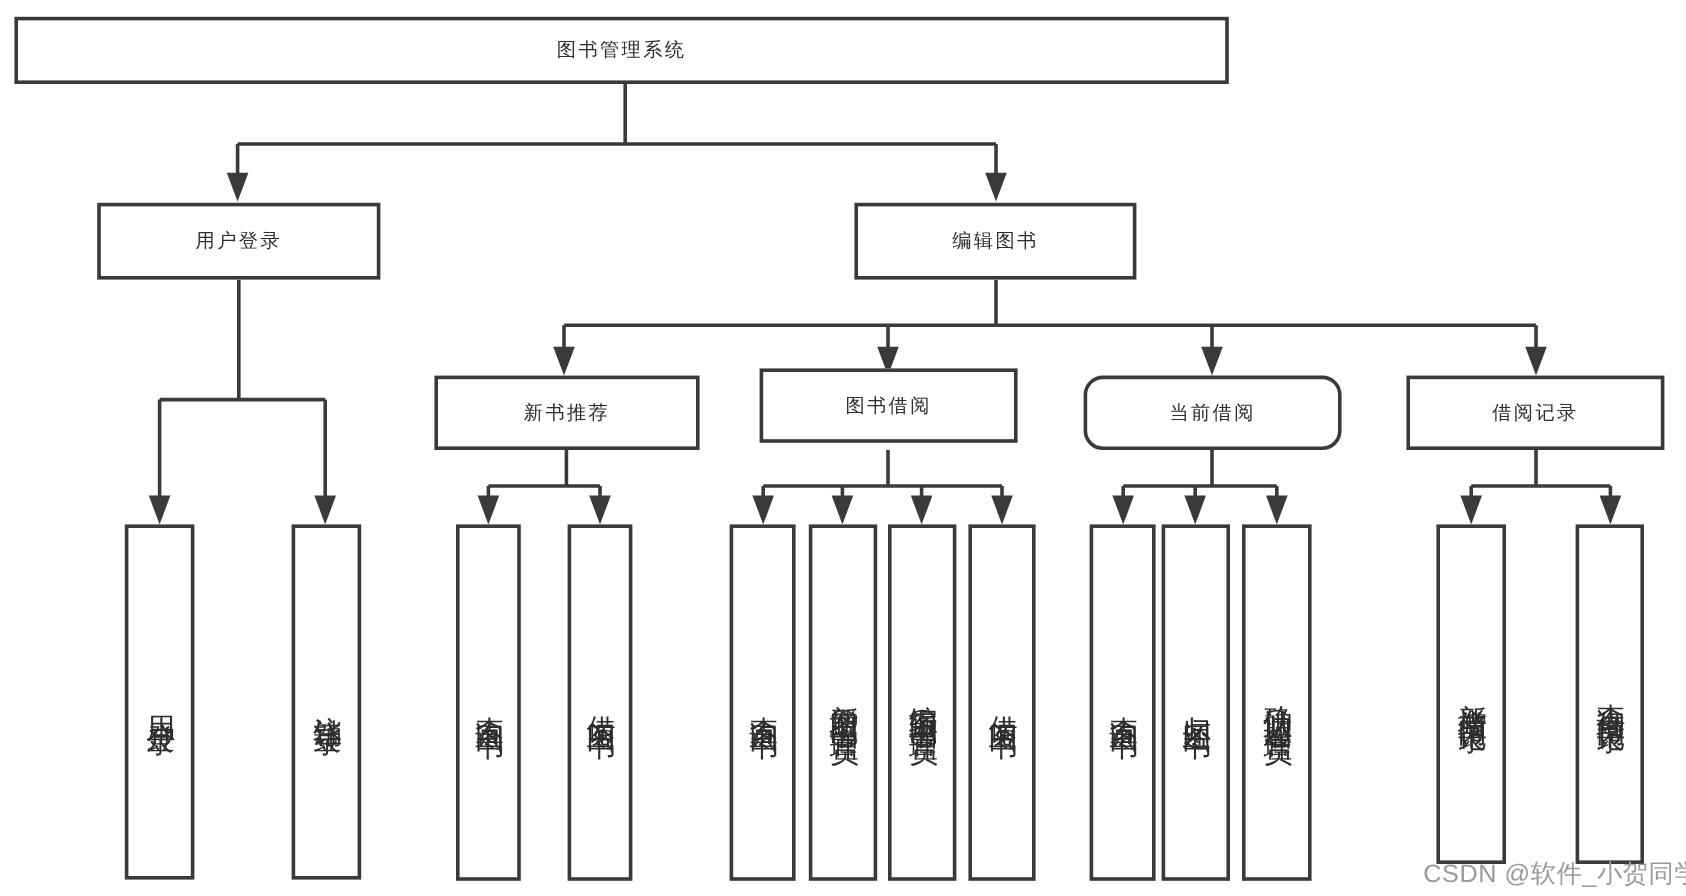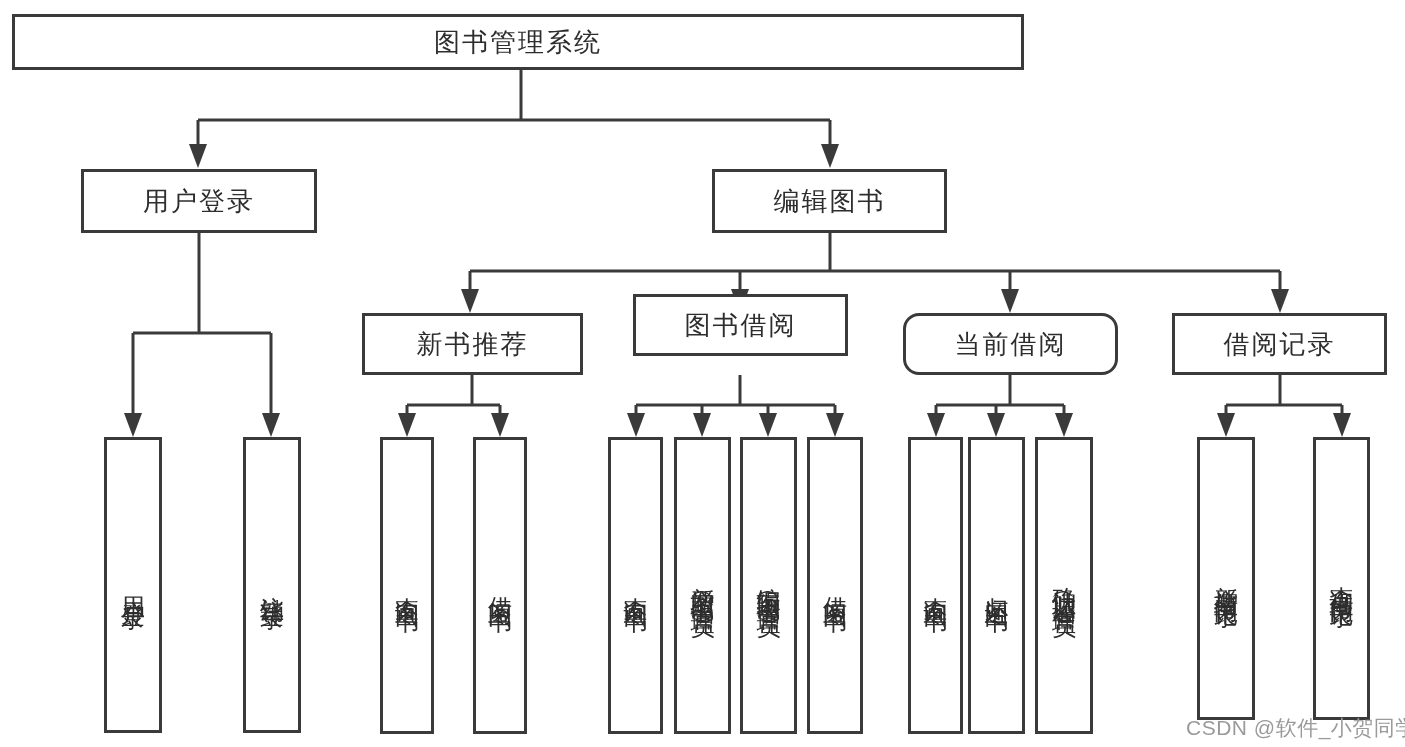--- a/index.html
+++ b/index.html
@@ -34,21 +34,21 @@
     box-sizing: border-box;
     border: 3px solid #3a3a3a;
     background: #ffffff;
     display: flex;
     align-items: center;
     justify-content: center;
     color: #2d2d2d;
     text-align: center;
   }
   .h-node {
-    font-size: 26px;
+    font-size: 16px;
     letter-spacing: 2px;
     white-space: nowrap;
   }
   .v-node {
     writing-mode: vertical-lr;
     text-orientation: mixed;
     font-size: 24px;
     letter-spacing: 4px;
     line-height: 1;
   }
@@ -142,21 +142,21 @@
       <polygon points="1342,437 1333,413 1351,413"></polygon>
     </g>
   </svg>
 
   <div class="node h-node" style="left:12px; top:14px; width:1012px; height:56px;">图书管理系统</div>
 
   <div class="node h-node" style="left:81px; top:169px; width:236px; height:64px;">用户登录</div>
   <div class="node h-node" style="left:712px; top:169px; width:235px; height:64px;">编辑图书</div>
 
   <div class="node h-node" style="left:362px; top:313px; width:221px; height:62px;">新书推荐</div>
-  <div class="node h-node" style="left:633px; top:294px; width:215px; height:62px;">图书借阅</div>
+  <div class="node h-node" style="left:633px; top:307px; width:215px; height:62px;">图书借阅</div>
   <div class="node h-node" style="left:903px; top:313px; width:215px; height:62px;border-radius:16px;">当前借阅</div>
   <div class="node h-node" style="left:1172px; top:313px; width:215px; height:62px;">借阅记录</div>
 
   <div class="node v-node" style="left:104px; top:437px; width:58px; height:296px;">用户登录</div>
   <div class="node v-node" style="left:243px; top:437px; width:58px; height:296px;">注销登录</div>
 
   <div class="node v-node" style="left:380px; top:437px; width:54px; height:297px;">查询图书</div>
   <div class="node v-node" style="left:473px; top:437px; width:54px; height:297px;">借阅图书</div>
 
   <div class="node v-node" style="left:608px; top:437px; width:55px; height:297px;">查询图书</div>

